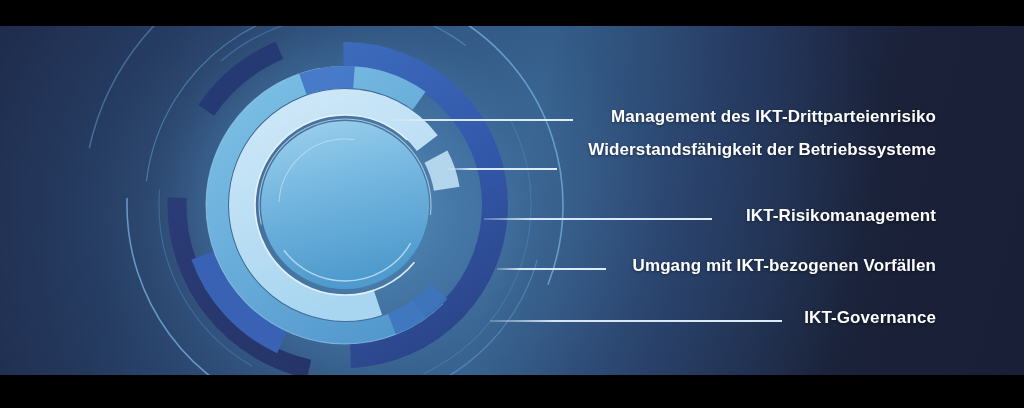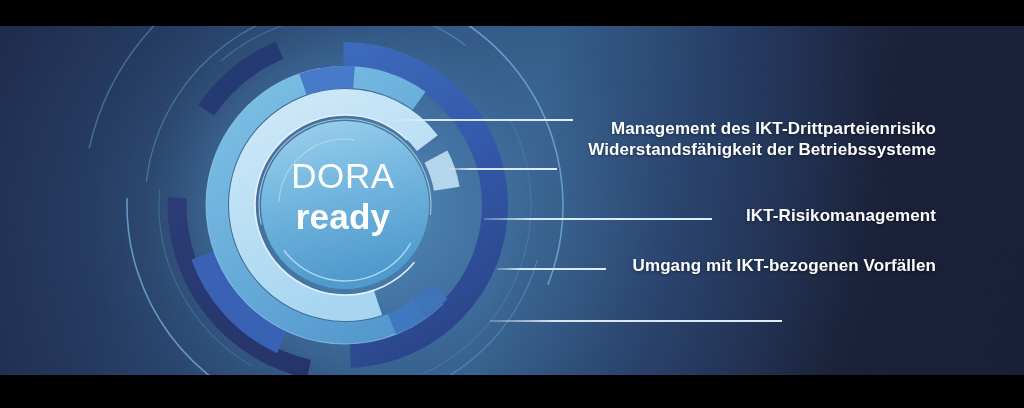--- a/index.html
+++ b/index.html
@@ -126,26 +126,23 @@
       </g>
     </svg>
   </div>
 
   <div class="lead" style="left: 390px; top: 119px; width: 183px;"></div>
   <div class="lead" style="left: 447px; top: 168px; width: 110px;"></div>
   <div class="lead" style="left: 484px; top: 218px; width: 228px;"></div>
   <div class="lead" style="left: 497px; top: 268px; width: 109px;"></div>
   <div class="lead" style="left: 490px; top: 320px; width: 292px;"></div>
 
-  <div class="label" style="top: 119px; padding-left: 44px;">Management des IKT-Drittparteienrisiko</div>
+  <div class="label" style="top: 107px; padding-left: 44px;">Management des IKT-Drittparteienrisiko</div>
   <div class="label" style="top: 140px;">Widerstandsfähigkeit der Betriebssysteme</div>
   <div class="label" style="top: 206px; text-align: right;">IKT-Risikomanagement</div>
   <div class="label" style="top: 256px; margin-left: 12px;">Umgang mit IKT-bezogenen Vorfällen</div>
+  <div class="label" style="top: 308px;">IKT-Governance</div>
 
-  <div id="centre">
-    <div class="l1">DORA</div>
-    <div class="l2">ready</div>
-  </div>
 
   <div class="bar top"></div>
   <div class="bar bot"></div>
 
 </div>
 
 </body></html>

